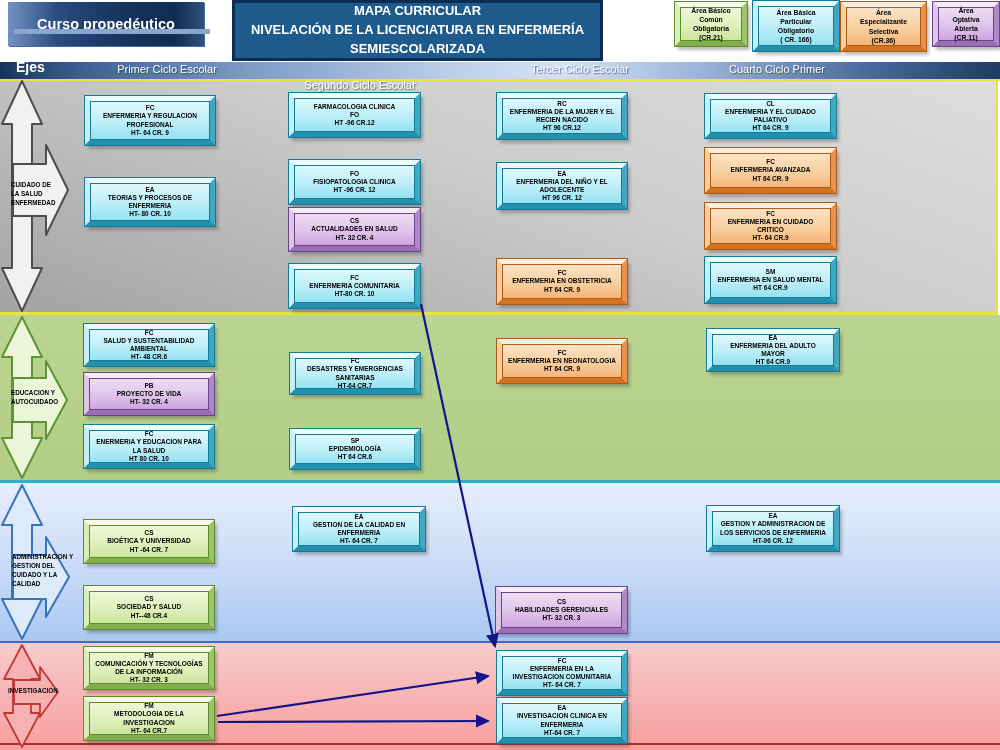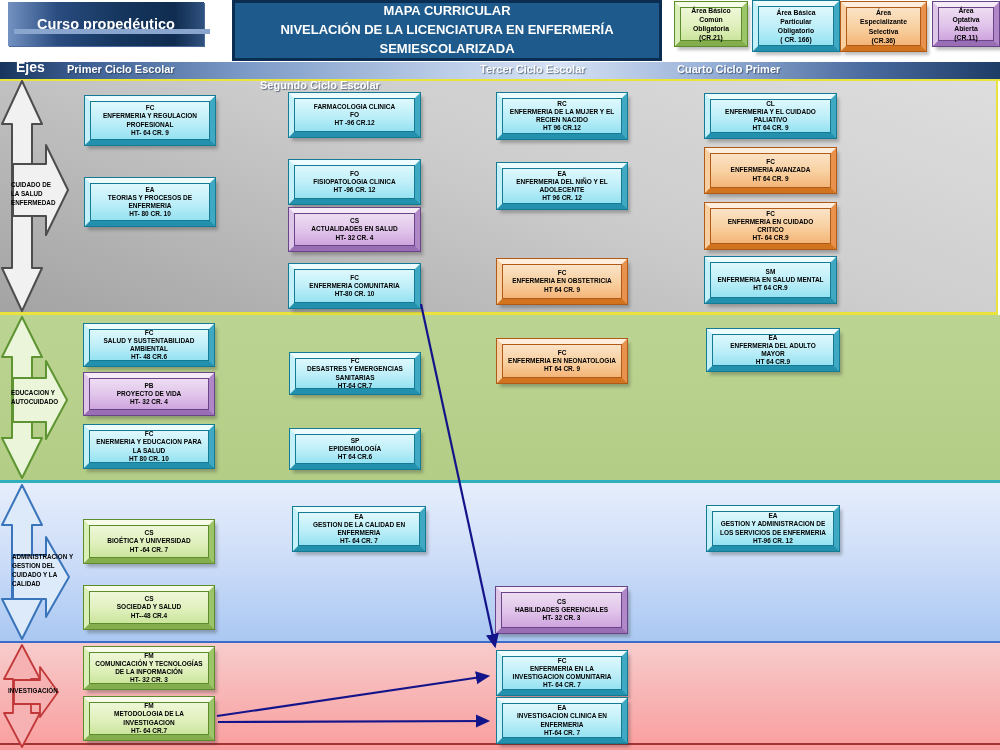--- a/index.html
+++ b/index.html
@@ -16,25 +16,25 @@
   .band-blue{top:483px;height:160px;background:linear-gradient(180deg,#e6eefc 0%,#cfdef8 45%,#aac8f2 100%);
     border-bottom:2px solid #3a6cc8;}
   .band-pink{top:643px;height:107px;background:linear-gradient(180deg,#f8cccc 0%,#f8b2b2 55%,#fa9e9e 100%);}
   .pink-rule{position:absolute;left:0;top:743px;width:1000px;height:2px;background:#a03434;}
   .yellow-rule{position:absolute;left:0;top:78px;width:1000px;height:2.5px;background:#e8e43c;box-shadow:0 -1px 0 #fdfdf0;}
 
   
   .header-bar{position:absolute;left:0;top:62px;width:1000px;height:16.5px;
     background:linear-gradient(90deg,#16345c 0%,#3c5e92 8%,#7e9cc8 25%,#bccee8 45%,#d6e2f4 56%,#9cb4da 70%,#48699d 87%,#1d3c66 100%);}
   .ejes-label{position:absolute;left:16px;top:59px;color:#fff;font-size:14px;font-weight:bold;}
-  .col-head{position:absolute;top:63px;width:200px;text-align:left;color:#fff;
-    font-size:11px;font-weight:bold;text-shadow:1px 1px 1px rgba(30,50,80,.65);}
+  .col-head{position:absolute;top:63px;width:200px;text-align:center;color:#fff;
+    font-size:11px;font-weight:normal;text-shadow:1px 1px 1px rgba(30,50,80,.65);}
   .col-1{left:67px;} .col-2{left:260px;margin-top:16px;} .col-3{left:480px;} .col-4{left:677px;}
 
-  .title-box{position:absolute;left:232px;top:0;width:430px;height:61px;background:#1e5a8b;
+  .title-box{position:absolute;left:232px;top:0;width:371px;height:61px;background:#1e5a8b;
     border:3px solid #0c2d52;box-sizing:border-box;display:flex;flex-direction:column;
     align-items:center;justify-content:center;color:#fff;font-weight:bold;font-size:13px;line-height:1.45;text-align:center;}
   .curso-box{position:absolute;left:8px;top:2px;width:196px;height:44px;
     background:linear-gradient(90deg,#7392c2 0%,#2a4c80 25%,#16375f 55%,#102c50 85%,#30527f 100%);
     display:flex;align-items:center;justify-content:center;color:#fff;font-weight:bold;font-size:14.5px;
     box-shadow:1px 1px 0 #4a6a9a;}
   .curso-shadow{position:absolute;left:14px;top:29px;width:196px;height:4.5px;background:#8aa6cf;}
 
   
   .course{position:absolute;box-sizing:border-box;border:5px solid;display:flex;align-items:center;justify-content:center;

